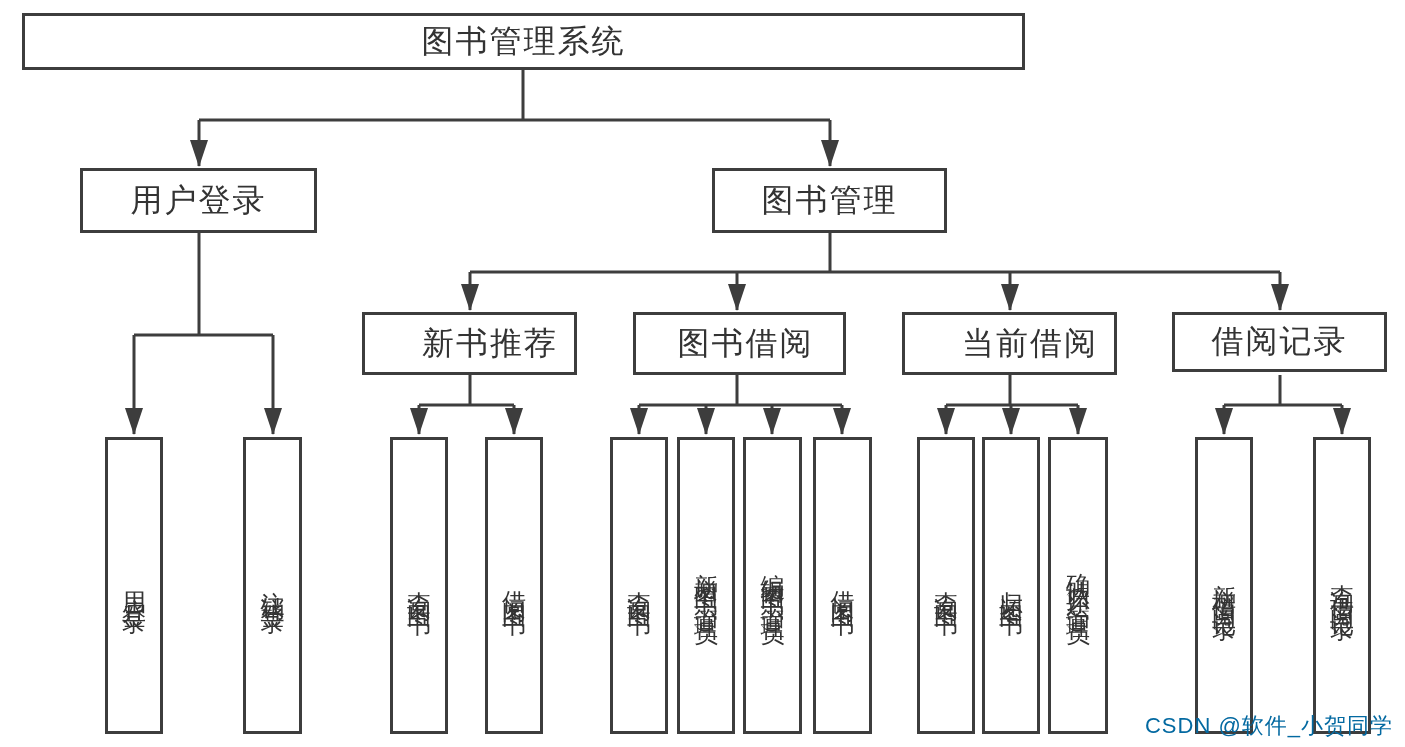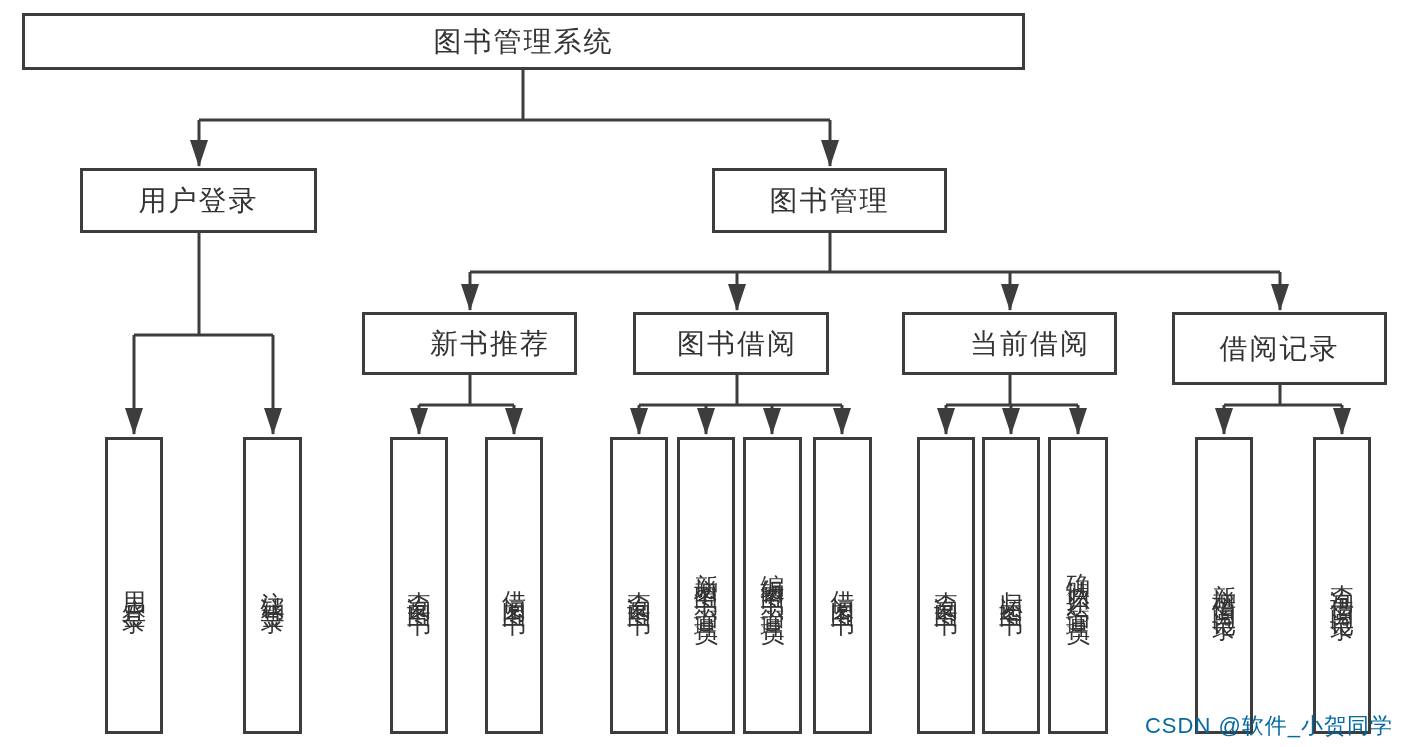--- a/index.html
+++ b/index.html
@@ -23,21 +23,21 @@
     box-sizing: border-box;
     border: 3px solid #3d3d3d;
     background: #ffffff;
     display: flex;
     align-items: center;
     justify-content: center;
     z-index: 1;
     white-space: nowrap;
   }
   .node.h {
-    font-size: 28px;
+    font-size: 32px;
     letter-spacing: 2px;
   }
   .node.v {
     writing-mode: vertical-rl;
     text-orientation: mixed;
     font-size: 24px;
     letter-spacing: 7px;
     line-height: 1;
   }
   .watermark {
@@ -97,23 +97,23 @@
     <line x1="1224" y1="405" x2="1224" y2="434" stroke="#3d3d3d" stroke-width="3" marker-end="url(#arrow)"></line>
     <line x1="1342" y1="405" x2="1342" y2="434" stroke="#3d3d3d" stroke-width="3" marker-end="url(#arrow)"></line>
   </svg>
 
   <div class="node h" style="left:22px; top:13px; width:1003px; height:57px;">图书管理系统</div>
 
   <div class="node h" style="left:80px; top:168px; width:237px; height:65px;">用户登录</div>
   <div class="node h" style="left:712px; top:168px; width:235px; height:65px;">图书管理</div>
 
   <div class="node h" style="left:362px; top:312px; width:215px; height:63px;padding-left:41px;">新书推荐</div>
-  <div class="node h" style="left:633px; top:312px; width:196px; height:63px;padding-left:12px;">图书借阅</div>
+  <div class="node h" style="left:633px; top:312px; width:213px; height:63px;padding-left:12px;">图书借阅</div>
   <div class="node h" style="left:902px; top:312px; width:215px; height:63px;padding-left:41px;">当前借阅</div>
-  <div class="node h" style="left:1172px; top:312px; width:215px; height:73px;">借阅记录</div>
+  <div class="node h" style="left:1172px; top:312px; width:215px; height:60px;">借阅记录</div>
 
   <div class="node v" style="left:105px; top:437px; width:58px; height:297px;">用户登录</div>
   <div class="node v" style="left:243px; top:437px; width:59px; height:297px;">注销登录</div>
 
   <div class="node v" style="left:390px; top:437px; width:58px; height:297px;">查询图书</div>
   <div class="node v" style="left:485px; top:437px; width:58px; height:297px;">借阅图书</div>
 
   <div class="node v" style="left:610px; top:437px; width:58px; height:297px;">查询图书</div>
   <div class="node v" style="left:677px; top:437px; width:58px; height:297px;">新增图书（管理员）</div>
   <div class="node v" style="left:743px; top:437px; width:59px; height:297px;">编辑图书（管理员）</div>

